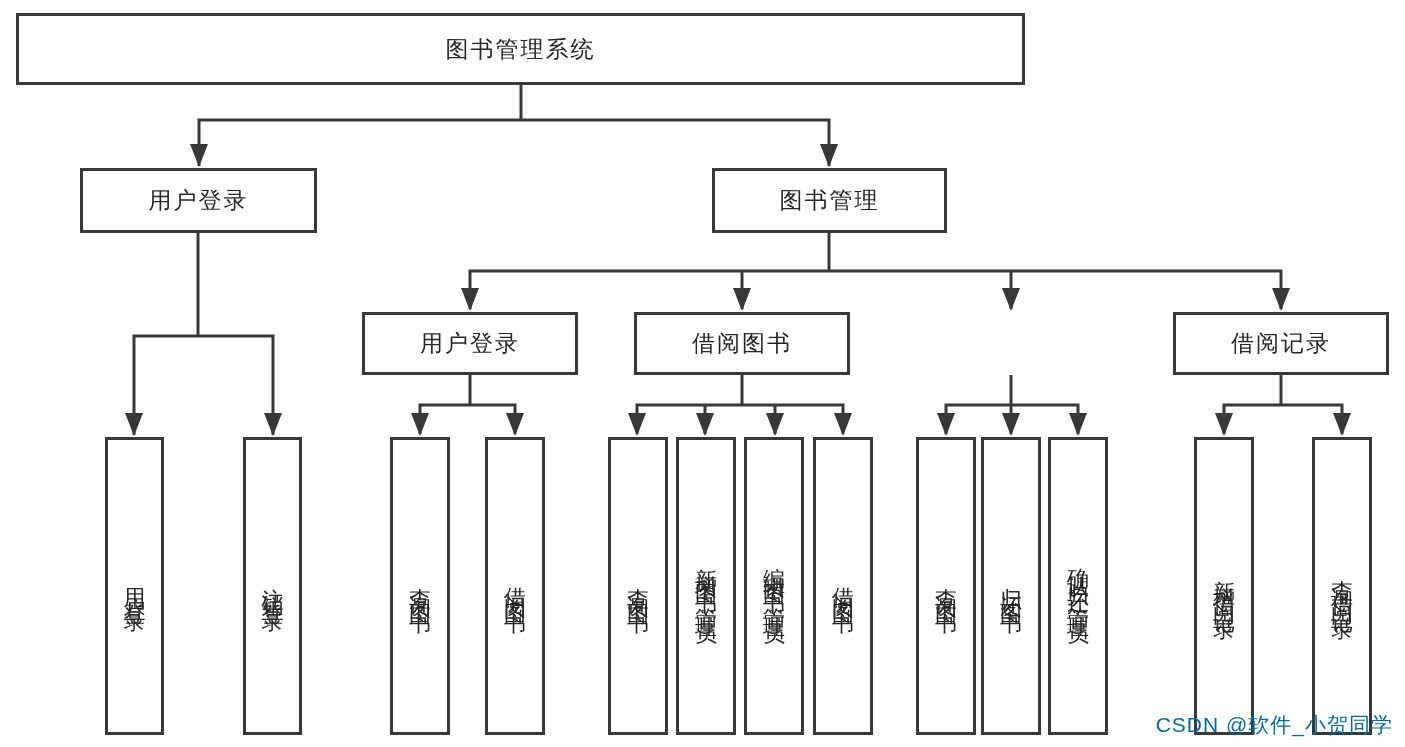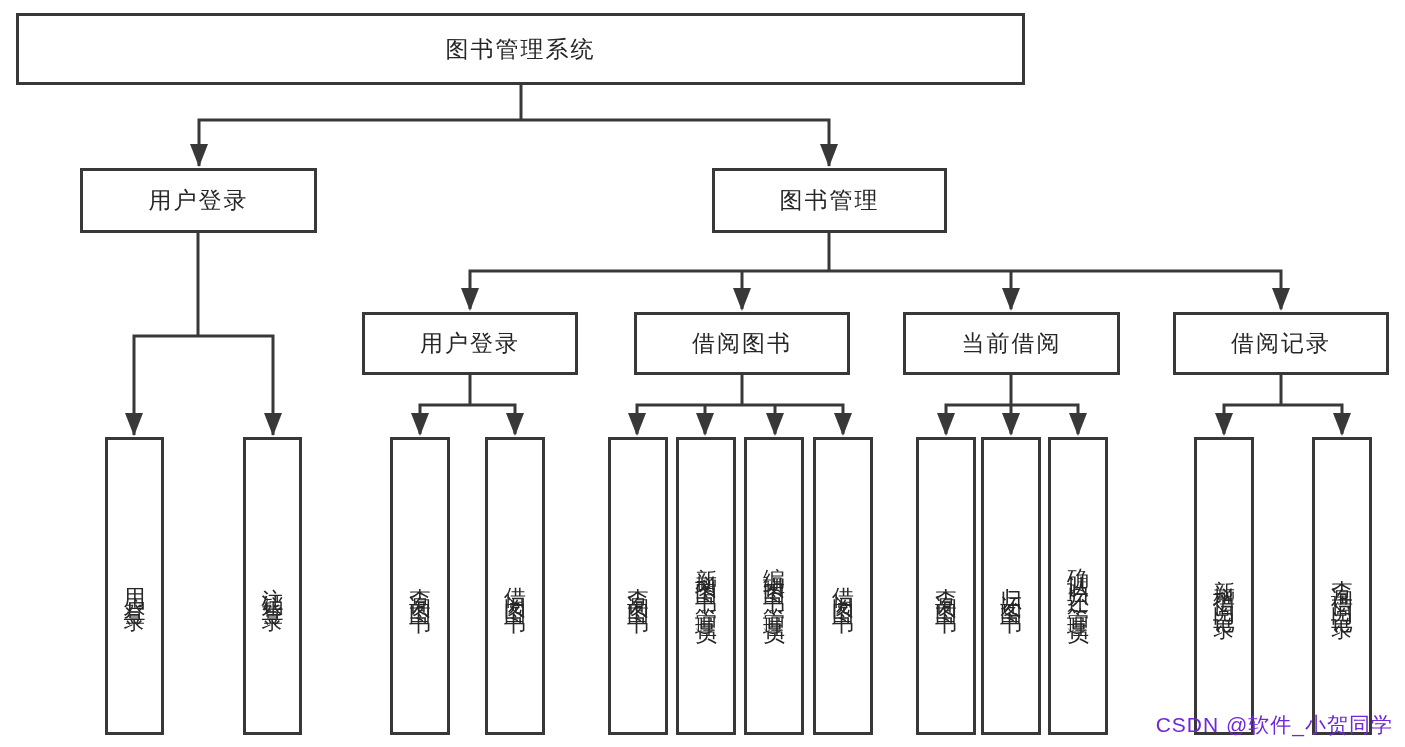--- a/index.html
+++ b/index.html
@@ -45,21 +45,21 @@
     color: #262626;
     line-height: 1;
   }
 
   .watermark {
     position: absolute;
     top: 711px;
     right: 12px;
     font-size: 21px;
     letter-spacing: 1px;
-    color: #6d28d9;
+    color: #0369a1;
     white-space: nowrap;
   }
 </style>
 </head>
 <body>
 
 <div class="canvas">
 
   <svg class="connectors" width="1405" height="747" viewBox="0 0 1405 747" aria-hidden="true">
     <g stroke="#383838" stroke-width="3" fill="none">
@@ -122,23 +122,20 @@
   <div class="box horizontal lvl2" style="left:712px;width:235px;font-family:Liberation Mono, monospace;">
     <span>图书管理</span>
   </div>
 
   <div class="box horizontal lvl3" style="left:362px;width:216px;">
     <span>用户登录</span>
   </div>
   <div class="box horizontal lvl3" style="left:634px;width:216px;">
     <span>借阅图书</span>
   </div>
-  <div class="box horizontal lvl3" style="left:903px;width:217px;">
-    <span>当前借阅</span>
-  </div>
   <div class="box horizontal lvl3" style="left:1173px;width:216px;">
     <span>借阅记录</span>
   </div>
 
   <div class="box leaf" style="left:105px;width:59px;">
     <span class="vtext">用户登录</span>
   </div>
   <div class="box leaf" style="left:243px;width:59px;">
     <span class="vtext">注销登录</span>
   </div>

